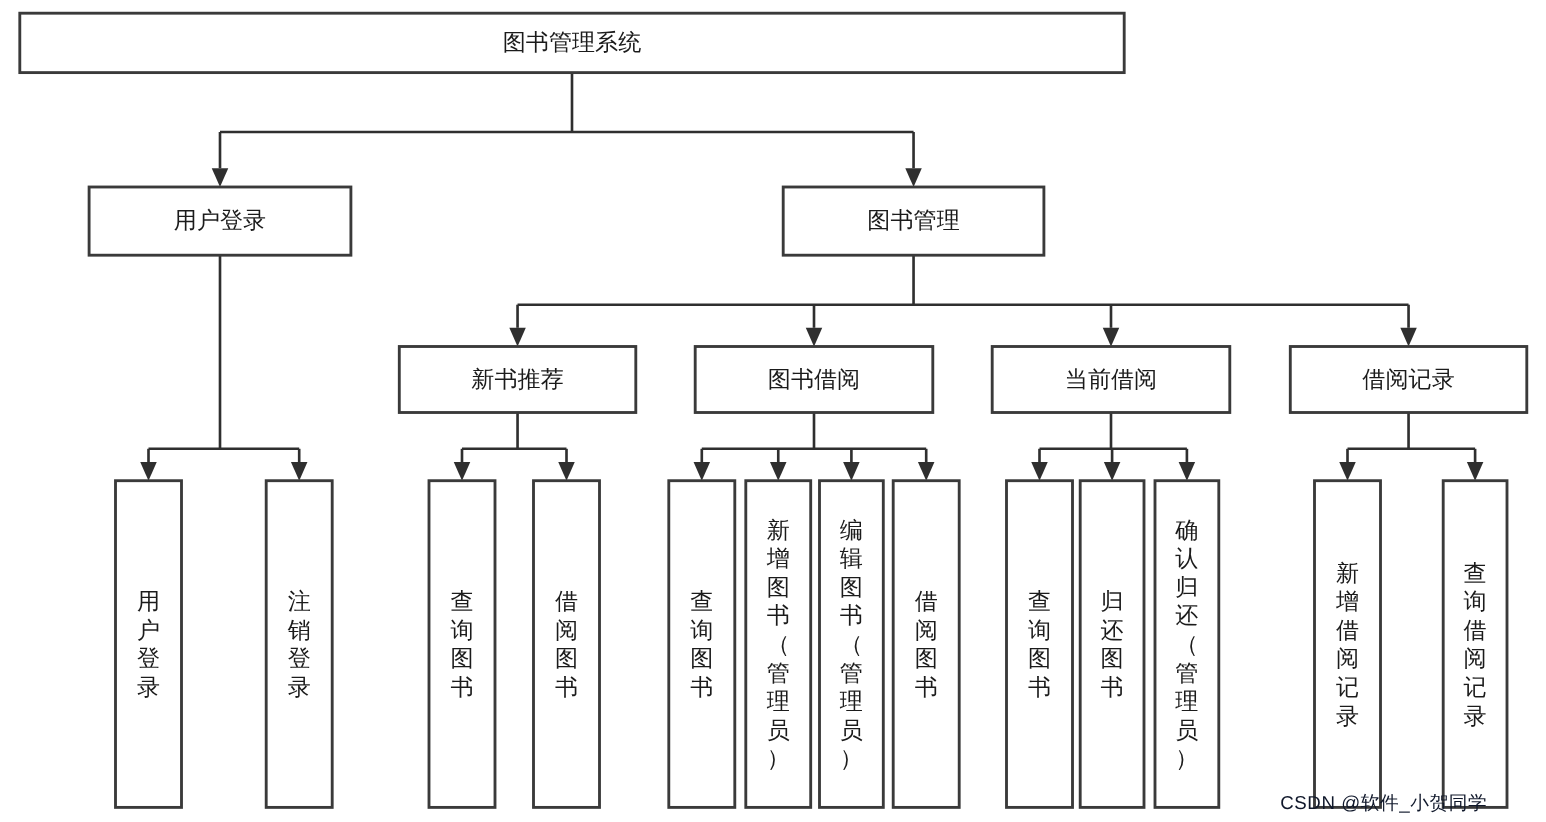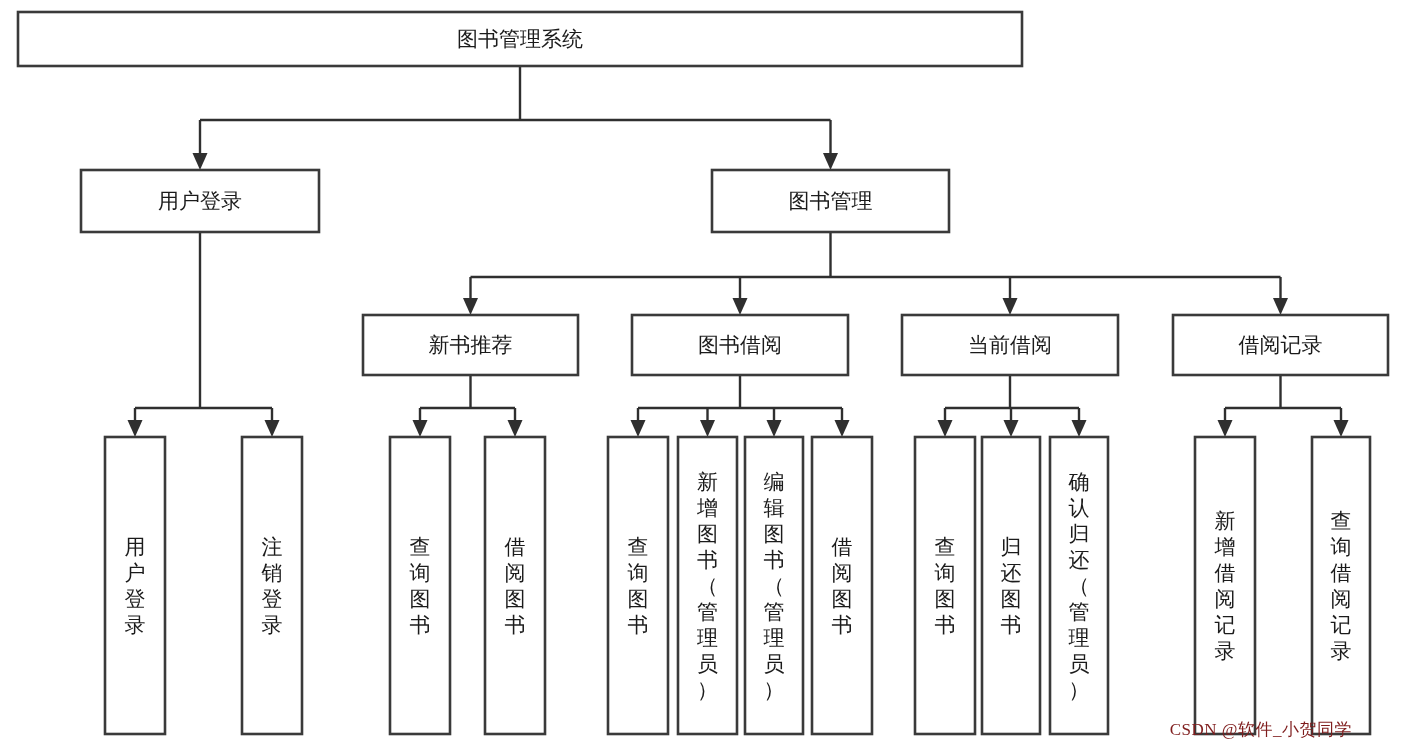--- a/index.html
+++ b/index.html
@@ -53,23 +53,23 @@
   .node-label-v {
     font-family: "Liberation Sans", "DejaVu Sans", sans-serif;
     font-size: 21px;
     fill: #1b1b1b;
     text-anchor: middle;
   }
   .watermark {
     position: absolute;
     right: 10px;
     bottom: 6px;
-    font-family: Liberation Serif, serif;
+    font-family: Liberation Sans, sans-serif;
     font-size: 17px;
-    color: #7f1d1d;
+    color: #0f172a;
     letter-spacing: 0.5px;
     white-space: nowrap;
     user-select: none;
   }
 </style>
 </head>
 <body>
 
 <div id="diagram-root">
 

